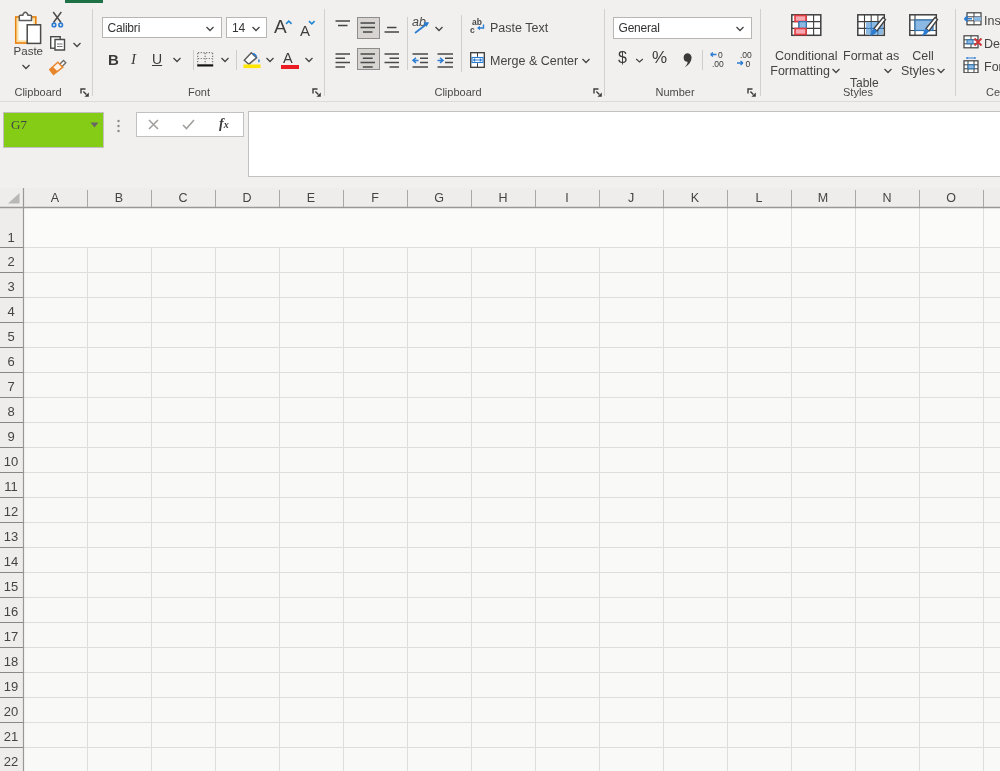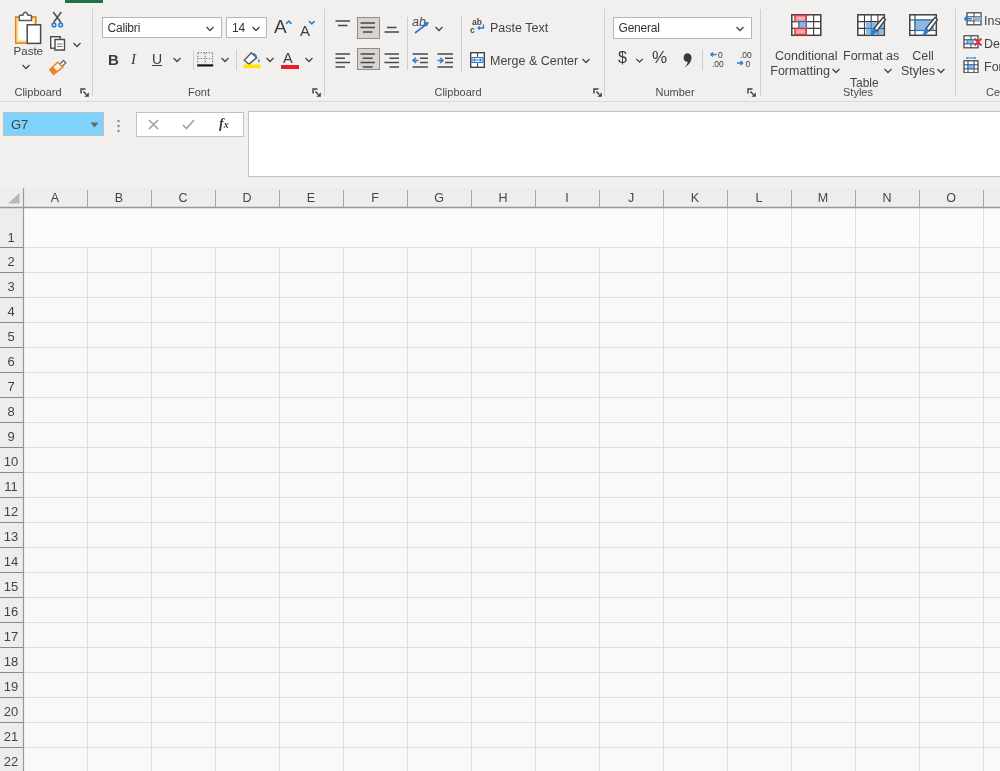--- a/index.html
+++ b/index.html
@@ -284,21 +284,21 @@
         <path d="M4 1 H12 M4 0 V2 M12 0 V2" stroke="#2b7cd3" stroke-width="1.2"></path>
       </svg>
       <div class="abs rtext" style="left:984px;top:60px;">Format</div>
       <div class="glabel" style="left:986px;width:40px;text-align:left;">Cells</div>
     </div>
   </div>
 
   <div id="fbar" class="abs" style="left:0;top:101px;width:1000px;height:87px;">
     <div class="abs" style="left:0;top:0;width:1000px;height:1px;background:#dcdbda;"></div>
 
-    <div class="abs" style="left:3px;top:11px;width:101px;height:24px;background:#7dd3fc;border:1px solid #c3c1bf;box-sizing:border-box;">
+    <div class="abs" style="left:3px;top:11px;width:101px;height:36px;background:#84cc16;border:1px solid #c3c1bf;box-sizing:border-box;font-family:Liberation Serif, serif;">
       <div class="abs" style="left:7px;top:4px;font-size:13px;color:#444;">G7</div>
       <svg class="abs" style="left:86px;top:9px;" width="9" height="6">
           <path d="M0.5 0.5 L8.5 0.5 L4.5 5.5 Z" fill="#696765"></path>
         </svg>
     </div>
 
     <svg class="abs" style="left:116px;top:18px;" width="5" height="14">
       <circle cx="2.5" cy="2" r="1.2" fill="#8a8886"></circle>
         <circle cx="2.5" cy="7" r="1.2" fill="#8a8886"></circle>
         <circle cx="2.5" cy="12" r="1.2" fill="#8a8886"></circle>

